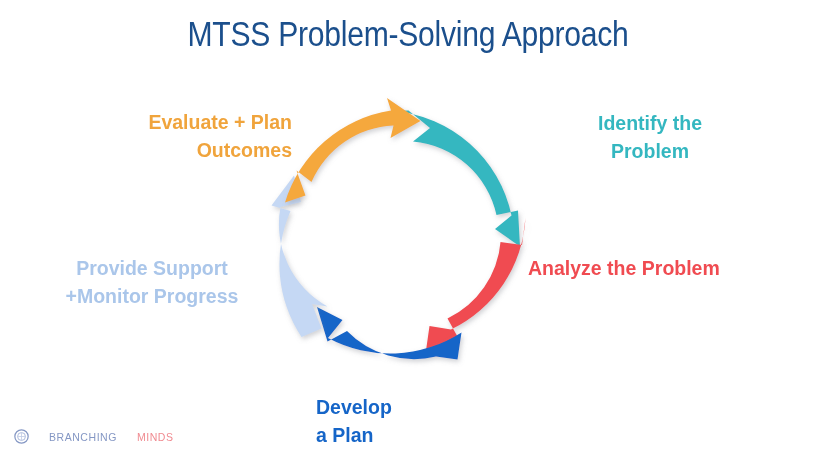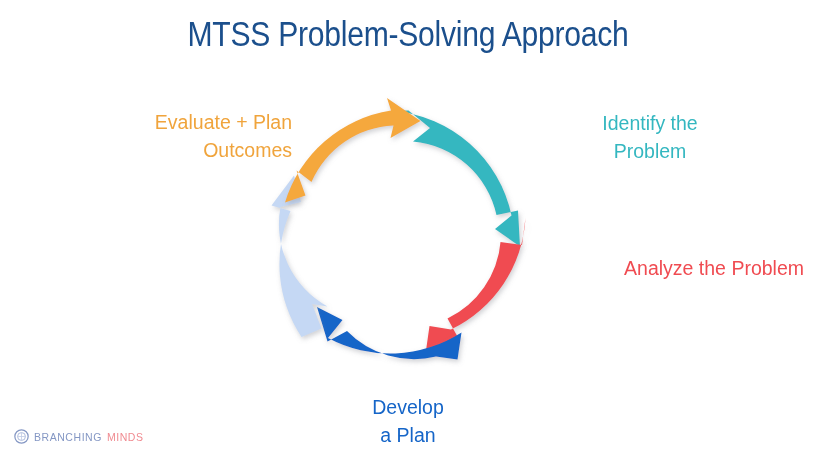--- a/index.html
+++ b/index.html
@@ -53,21 +53,21 @@
     display: block;
     width: 276px;
     height: 286px;
     overflow: visible;
   }
 
   
   .cycle-label {
     position: absolute;
     font-family: "Liberation Sans", sans-serif;
-    font-weight: normal;
+    font-weight: bold;
     font-size: 19.5px;
     line-height: 1.42;
     white-space: pre-line;
   }
   #label-evaluate-plan-outcomes {
     left: 46px;
     top: 109px;
     width: 246px;
     text-align: right;
     color: #f0a43c;
@@ -76,46 +76,46 @@
     left: 530px;
     top: 110px;
     width: 240px;
     text-align: center;
     color: #34b7c0;
   }
   #label-analyze-the-problem {
     left: 528px;
     top: 255px;
     width: 276px;
-    text-align: right;
+    text-align: left;
     color: #f04b51;
   }
   #label-provide-support-monitor-progress {
     left: 24px;
     top: 255px;
     width: 256px;
     text-align: center;
     color: #aac6ea;
   }
   #label-develop-a-plan {
-    left: 308px;
+    left: 316px;
     top: 394px;
     width: 200px;
-    text-align: center;
+    text-align: left;
     color: #1565c8;
   }
 
   
   #brand-logo {
     position: absolute;
     left: 14px;
     top: 429px;
     display: flex;
     align-items: center;
-    gap: 5px;
+    gap: 20px;
   }
   #brand-logo-icon {
     width: 15px;
     height: 15px;
     flex: 0 0 auto;
     display: block;
   }
   .logo-word {
     font-family: "Liberation Sans", sans-serif;
     font-size: 10.5px;
@@ -198,20 +198,22 @@
   </div>
 
   <div class="cycle-label" id="label-evaluate-plan-outcomes">Evaluate + Plan
 Outcomes</div>
 
   <div class="cycle-label" id="label-identify-the-problem">Identify the
 Problem</div>
 
   <div class="cycle-label" id="label-analyze-the-problem">Analyze the Problem</div>
 
+  <div class="cycle-label" id="label-provide-support-monitor-progress">Provide Support
++Monitor Progress</div>
 
   <div class="cycle-label" id="label-develop-a-plan">Develop
 a Plan</div>
 
   <div id="brand-logo">
     <svg id="brand-logo-icon" viewBox="0 0 16 16" xmlns="http://www.w3.org/2000/svg" aria-hidden="true">
       <circle cx="8" cy="8" r="7.1" fill="none" stroke="#8497c4" stroke-width="1.3"></circle>
       <circle cx="8" cy="8" r="4.2" fill="none" stroke="#aab8da" stroke-width="1"></circle>
       <path d="M8 4.1 L8 11.9 M4.3 8 L11.7 8" stroke="#c2cde6" stroke-width="0.9"></path>
     </svg>

